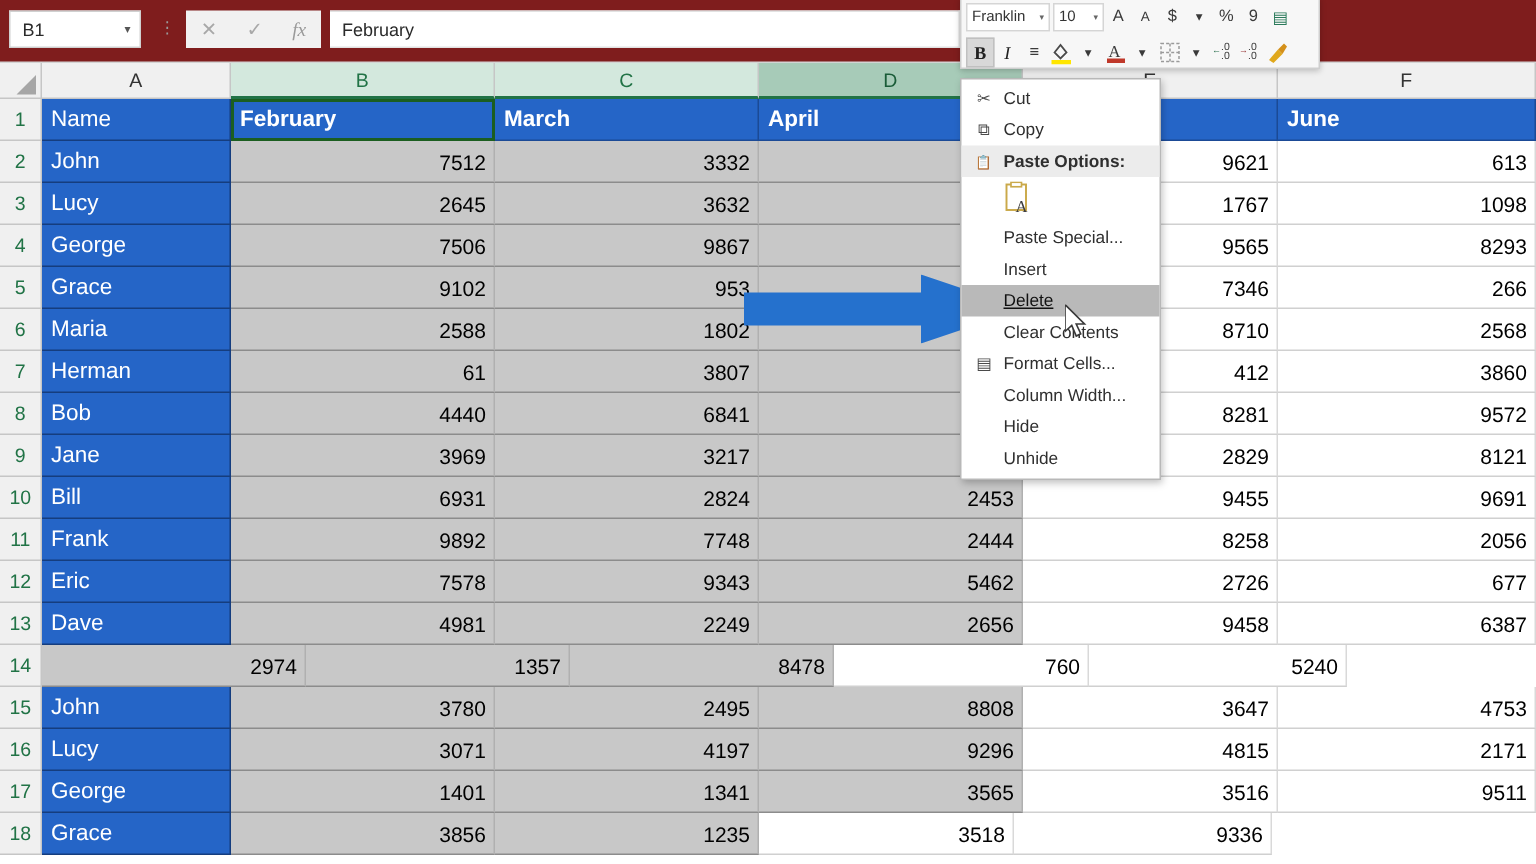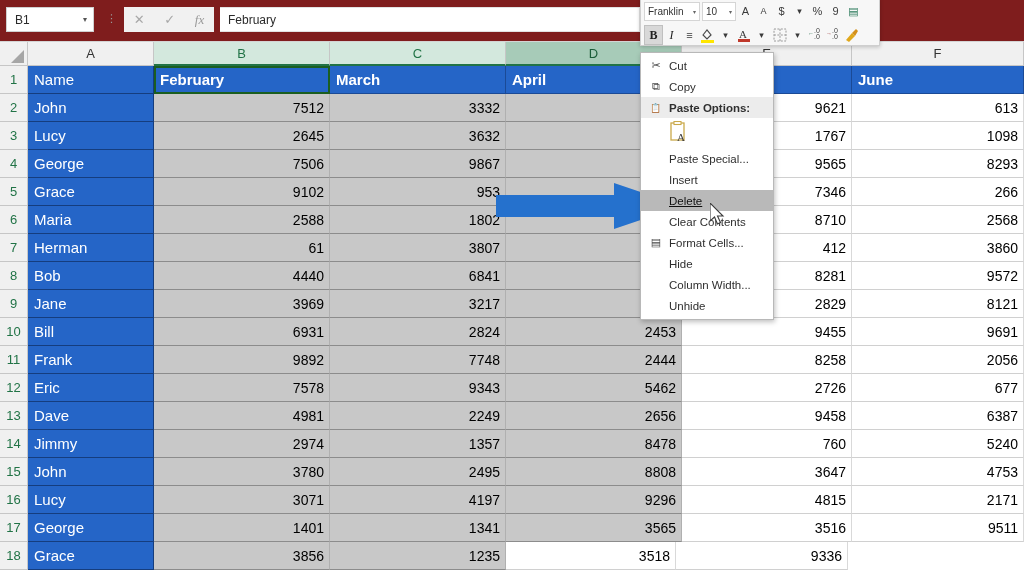--- a/index.html
+++ b/index.html
@@ -386,21 +386,20 @@
           <div class="rowhdr">13</div>
           <div class="cell txt namecol w-a">Dave</div>
           <div class="cell num selcell w-b">4981</div>
           <div class="cell num selcell w-c">2249</div>
           <div class="cell num selcell w-d">2656</div>
           <div class="cell num plain w-e">9458</div>
           <div class="cell num plain w-f">6387</div>
         </div>
       <div class="row">
           <div class="rowhdr">14</div>
-          <div class="cell txt namecol w-a">Jimmy</div>
           <div class="cell num selcell w-b">2974</div>
           <div class="cell num selcell w-c">1357</div>
           <div class="cell num selcell w-d">8478</div>
           <div class="cell num plain w-e">760</div>
           <div class="cell num plain w-f">5240</div>
         </div>
       <div class="row">
           <div class="rowhdr">15</div>
           <div class="cell txt namecol w-a">John</div>
           <div class="cell num selcell w-b">3780</div>
@@ -482,25 +481,25 @@
     <div class="ctx-item">
       <span class="ic"></span>
       <span class="lb">Clear Contents</span>
     </div>
     <div class="ctx-item">
       <span class="ic">▤</span>
       <span class="lb">Format Cells...</span>
     </div>
     <div class="ctx-item">
       <span class="ic"></span>
+      <span class="lb">Column Width...</span>
+    </div>
+    <div class="ctx-item">
+      <span class="ic"></span>
       <span class="lb">Hide</span>
-    </div>
-    <div class="ctx-item">
-      <span class="ic"></span>
-      <span class="lb">Column Width...</span>
     </div>
     <div class="ctx-item">
       <span class="ic"></span>
       <span class="lb">Unhide</span>
     </div>
   </div>
 
   <div class="mini-toolbar">
     <div class="mt-row1">
       <div class="mt-fontbox">

